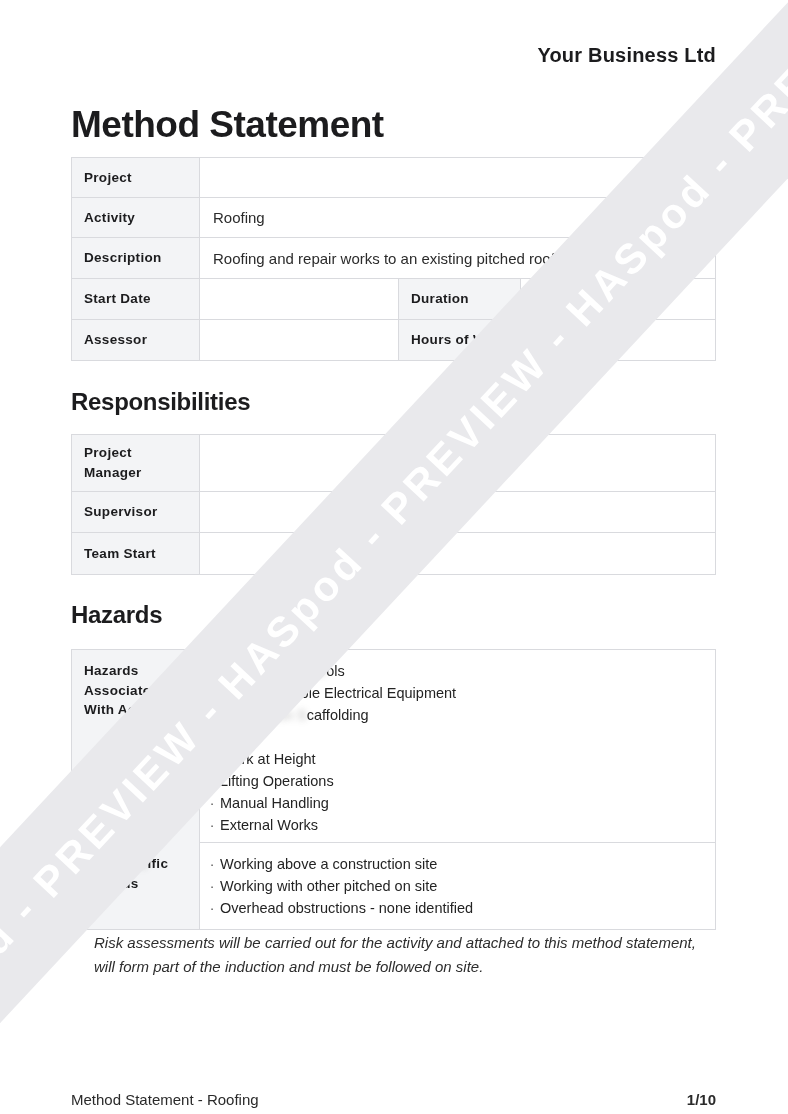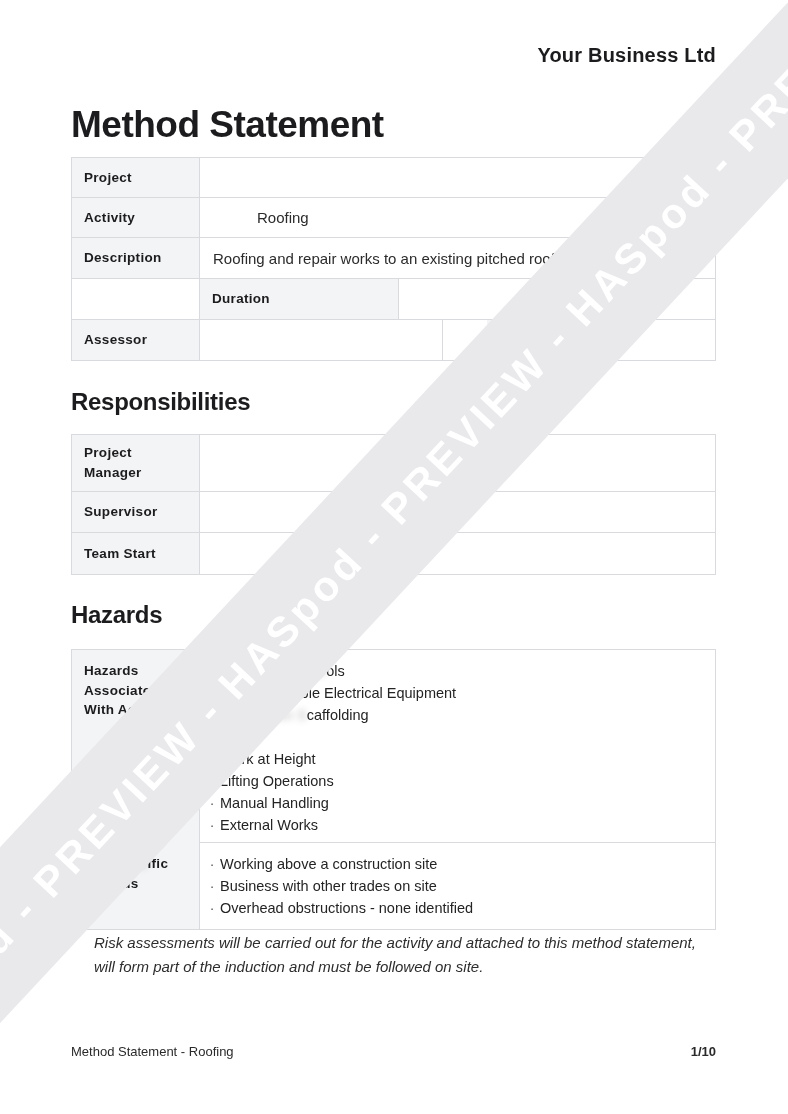--- a/index.html
+++ b/index.html
@@ -39,21 +39,21 @@
     border:1px solid var(--border);
     background:#fff;
   }
   .t1{top:157px;}
   .t2{top:434px;}
   .t3{top:649px;}
   .row{display:grid;border-bottom:1px solid var(--border);}
   .row:last-child{border-bottom:none;}
   .r-full{grid-template-columns:128px 1fr;}
   .r-split{grid-template-columns:128px 199px 122px 1fr;}
-  .r40{height:40px;gap:44px;}
+  .r40{height:40px;}
   .r41{height:41px;}
   .r57{height:57px;}
   .r193{height:193px;}
   .r86{height:86px;}
   .cell{display:flex;align-items:center;min-width:0;}
   .lbl{
     background:var(--labelbg);
     border-right:1px solid var(--border);
     font-weight:700;font-size:13.5px;letter-spacing:.3px;
     padding:6px 10px 6px 12px;line-height:1.45;
@@ -67,23 +67,23 @@
   .li{display:flex;align-items:baseline;line-height:22px;font-size:14.5px;color:#242424;}
   .dot{flex:0 0 16px;text-align:center;color:#555;font-size:14px;}
   .blur{filter:blur(3px);opacity:.5;color:#707070;}
   .lbl-lines{display:block;}
 
   .note{
     position:absolute;top:931px;left:71px;width:654px;
     font-style:italic;font-size:15px;line-height:24px;color:#2d2d2d;margin-left:23px;
   }
   .footer{
-    position:absolute;top:1044px;left:71px;width:645px;
+    position:absolute;top:1091px;left:71px;width:645px;
     display:flex;justify-content:space-between;align-items:flex-end;
-    font-size:13px;color:#2a2a2a;
+    font-size:15px;color:#2a2a2a;
   }
   .page-num{font-weight:800;}
 
   .watermark{
     position:absolute;left:-80px;top:961px;
     width:1700px;height:120px;
     background:var(--band);
     transform:rotate(-47deg);
     transform-origin:0 50%;
     z-index:10;
@@ -114,20 +114,21 @@
     </div>
     <div class="row r-full r40">
       <div class="cell lbl">Activity</div>
       <div class="cell val">Roofing</div>
     </div>
     <div class="row r-full r41">
       <div class="cell lbl">Description</div>
       <div class="cell val">Roofing and repair works to an existing pitched roof.</div>
     </div>
     <div class="row r-split r41">
+      <div class="cell lbl">Start Date</div>
       <div class="cell val v-mid"></div>
       <div class="cell lbl">Duration</div>
       <div class="cell val"></div>
     </div>
     <div class="row r-split r40">
       <div class="cell lbl">Assessor</div>
       <div class="cell val v-mid"></div>
       <div class="cell lbl">Hours of Work</div>
       <div class="cell val"></div>
     </div>
@@ -203,21 +204,21 @@
         </span>
       </div>
       <div class="cell val top-align" style="padding:0;">
         <div class="list">
             <div class="li">
               <span class="dot">·</span>
               <span>Working above a construction site</span>
             </div>
             <div class="li">
               <span class="dot">·</span>
-              <span>Business with other trades on site</span>
+              <span>Working with other pitched on site</span>
             </div>
             <div class="li">
               <span class="dot">·</span>
               <span>Overhead obstructions - none identified</span>
             </div>
           </div>
       </div>
     </div>
   </div>
 

